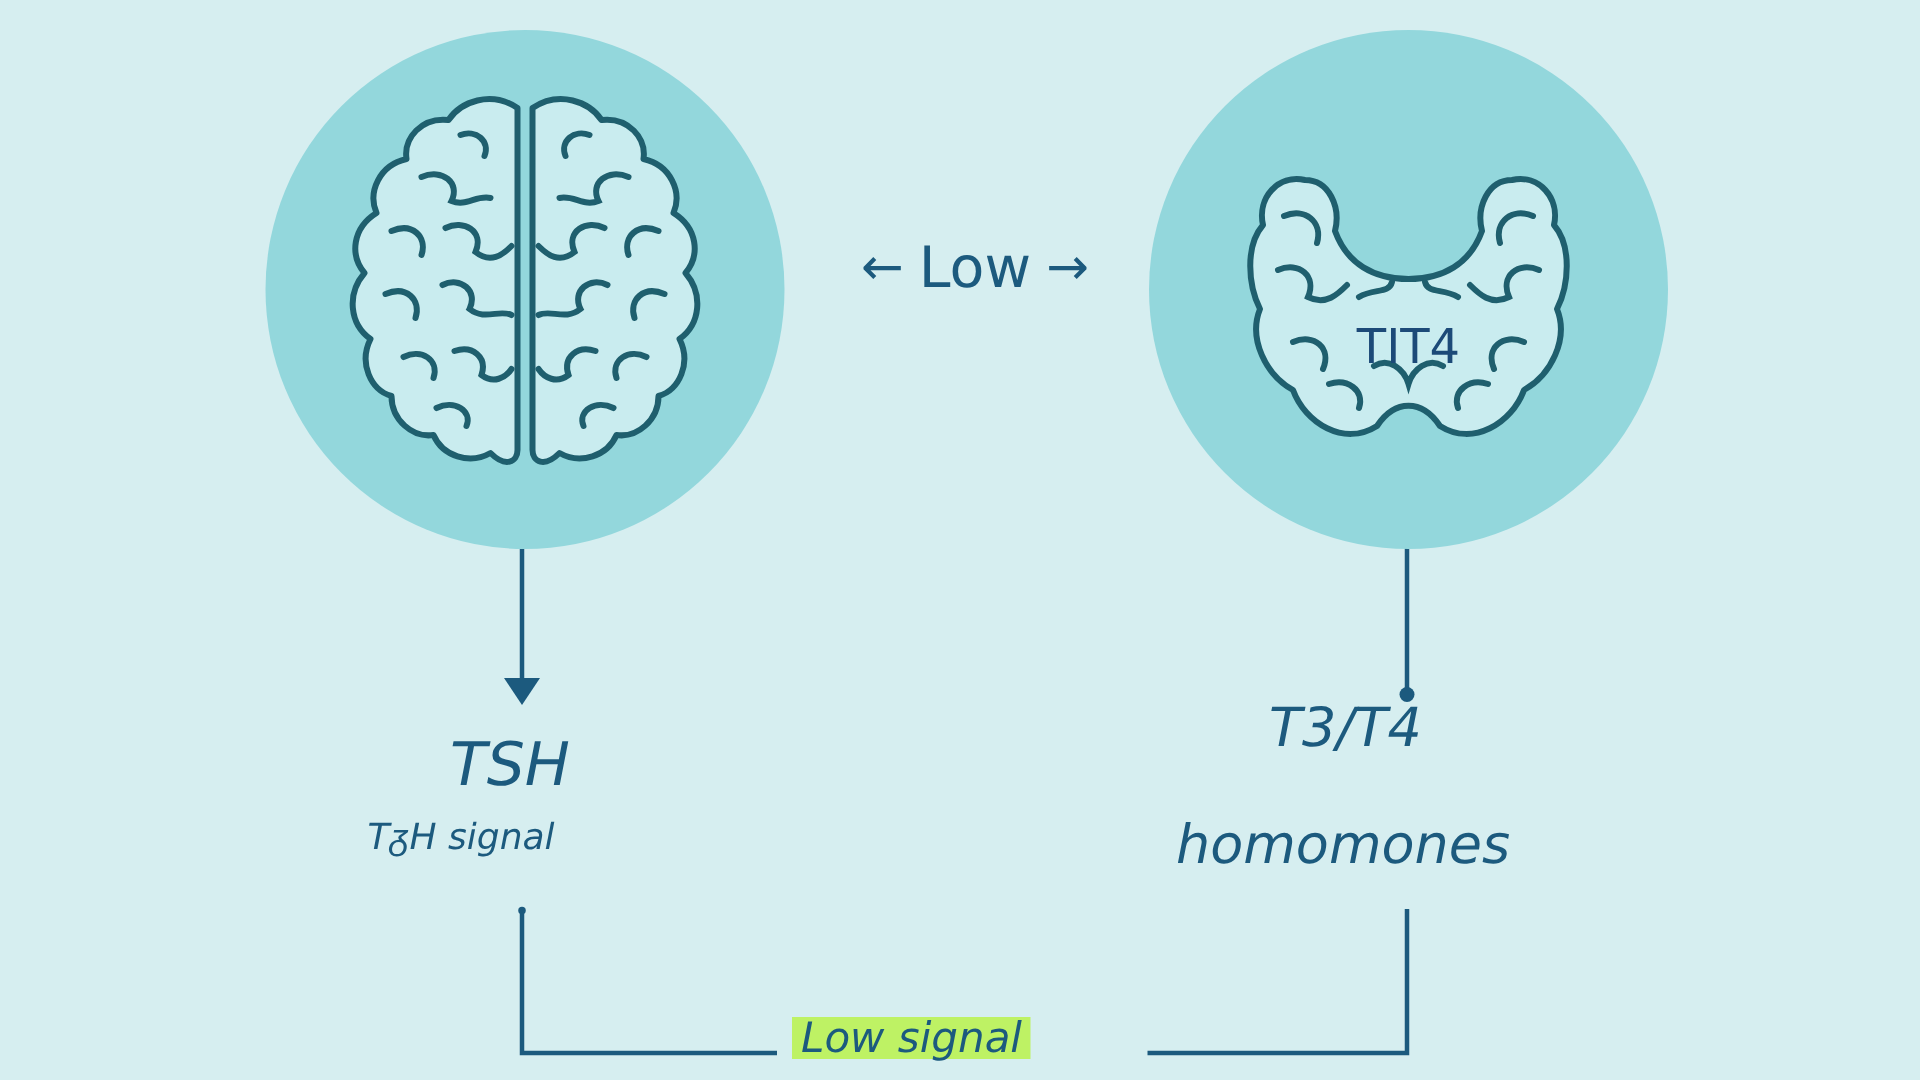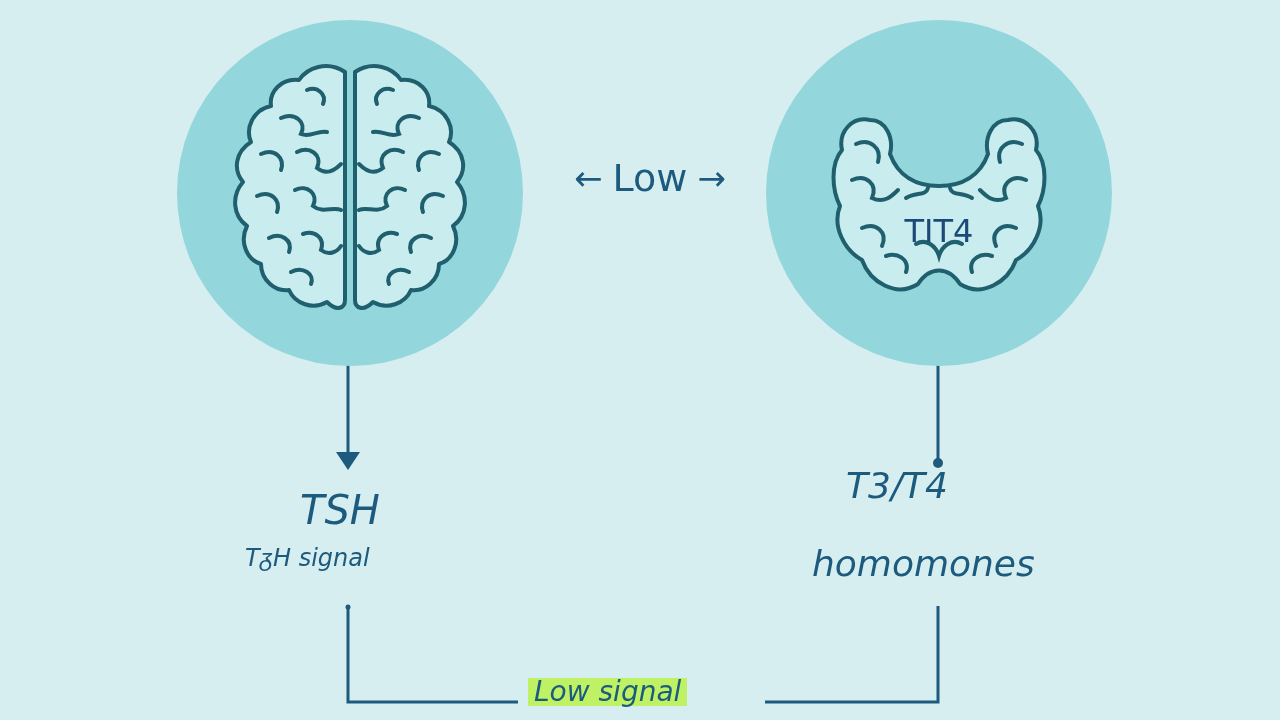--- a/index.html
+++ b/index.html
@@ -37,21 +37,21 @@
       position: absolute;
       left: 540px; top: 156px;
       width: 220px; height: 44px;
       display: flex; align-items: center; justify-content: center;
       color: #1c5a7e;
     }
     #low-arrow-row .txt { font-size: 38px; margin: 0 10px; letter-spacing: 0px; }
     #tsh-title { left: 300px; top: 490px; font-size: 40px; }
     #tsh-sub { left: 245px; top: 546px; font-size: 24px; }
     #t3t4-title { left: 846px; top: 468px; font-size: 36px; }
-    #hormones-sub { left: 812px; top: 546px; font-size: 36px; }
+    #hormones-sub { left: 784px; top: 546px; font-size: 36px; }
     #low-signal { left: 528px; top: 678px; font-size: 28px; background: #bef264; padding: 0 6px; }
     .wires { position: absolute; left: 0; top: 0; width: 1280px; height: 720px; pointer-events: none; }
   </style>
 </head>
 <body>
 
 <div class="canvas">
 
   <svg class="wires" viewBox="0 0 1280 720">
 

